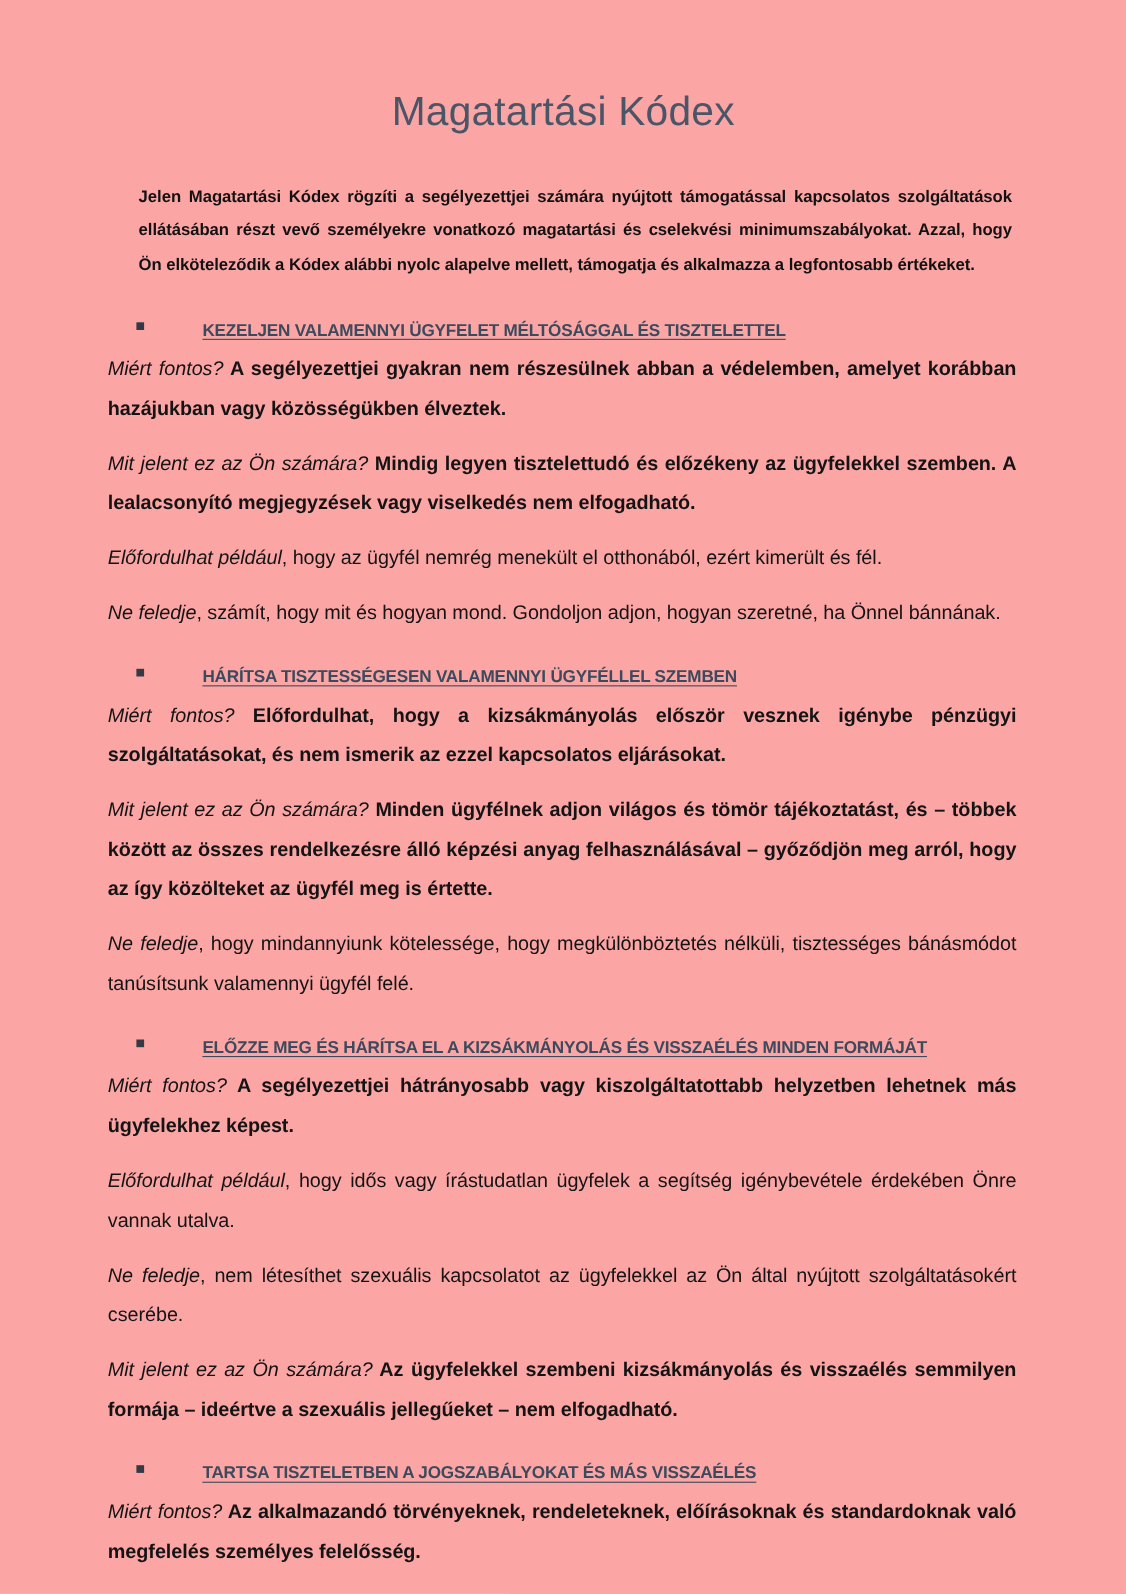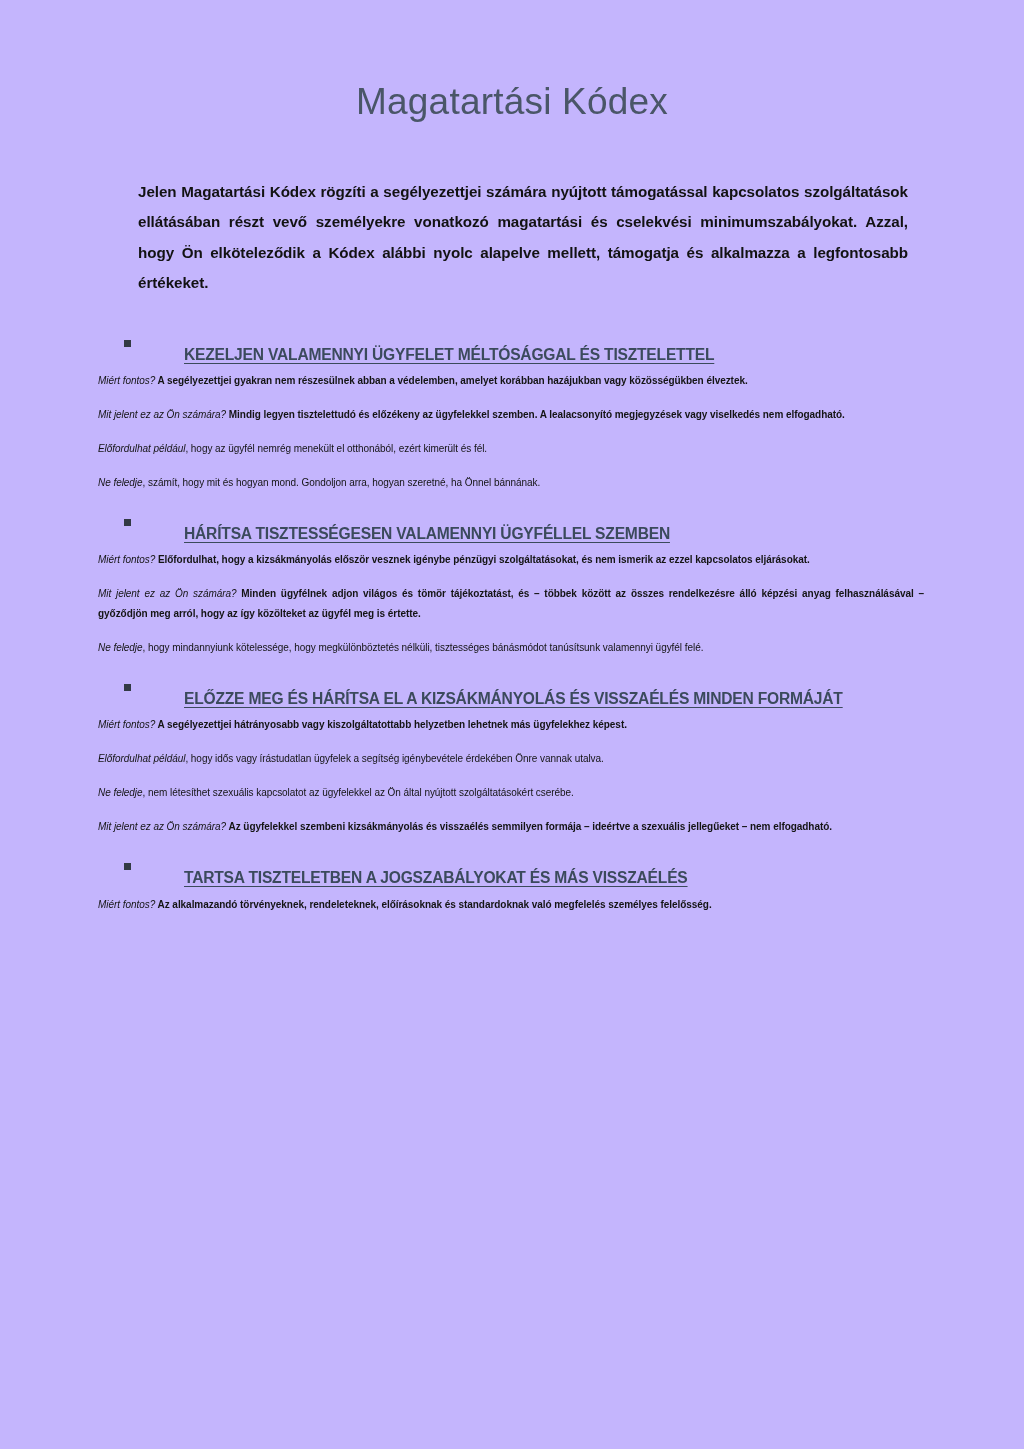--- a/index.html
+++ b/index.html
@@ -4,52 +4,52 @@
 <title>Magatartási Kódex</title>
 <style>
   html, body {
     margin: 0;
     padding: 0;
     background: #ffffff;
   }
   .page {
     width: 1024px;
     height: 1449px;
-    background: #c4b5fd;
+    background: #fca5a5;
     position: relative;
     box-sizing: border-box;
     font-family: "Liberation Sans", sans-serif;
     overflow: hidden;
   }
   .doc-title {
     text-align: center;
     color: #4a5668;
     font-size: 37px;
     font-weight: 400;
     letter-spacing: 0.2px;
     margin: 0;
     padding-top: 82px;
     line-height: 1.1;
   }
   .intro {
-    margin: 16px;
+    margin: 4px;
     padding: 38px 100px 0 122px;
     font-size: 15.2px;
     font-weight: bold;
     color: #121212;
     text-align: justify;
     line-height: 2.0;
     letter-spacing: -0.05px;
   }
   .section {
     padding: 0 100px 0 98px;
   }
   .section-head-wrap {
     display: flex;
-    align-items: flex-start;
+    align-items: center;
     padding-top: 30px;
     padding-bottom: 4px;
   }
   .bullet {
     display: inline-block;
     width: 7px;
     height: 7px;
     background: #333a44;
     flex: 0 0 auto;
     margin-left: 26px;
@@ -62,21 +62,21 @@
     font-weight: bold;
     color: #3b4a5c;
     text-decoration: underline;
     text-underline-offset: 3px;
     letter-spacing: -0.2px;
     line-height: 1.35;
   }
   .para {
     margin: 0;
     padding-top: 14px;
-    font-size: 10px;
+    font-size: 18px;
     color: #141414;
     text-align: justify;
     line-height: 2.0;
     letter-spacing: -0.05px;
   }
   .para.tight {
     padding-top: 2px;
   }
   .lead {
     font-style: italic;
@@ -100,21 +100,21 @@
 
   <div id="sections-root">
       <div class="section">
         <div class="section-head-wrap">
           <span class="bullet"></span>
           <span class="section-title">KEZELJEN VALAMENNYI ÜGYFELET MÉLTÓSÁGGAL ÉS TISZTELETTEL</span>
         </div>
         <p class="para strong-body tight"><span class="lead">Miért fontos?</span><span class="body-text"> A segélyezettjei gyakran nem részesülnek abban a védelemben, amelyet korábban hazájukban vagy közösségükben élveztek.</span></p>
         <p class="para strong-body"><span class="lead">Mit jelent ez az Ön számára?</span><span class="body-text"> Mindig legyen tisztelettudó és előzékeny az ügyfelekkel szemben. A lealacsonyító megjegyzések vagy viselkedés nem elfogadható.</span></p>
         <p class="para normal-body"><span class="lead">Előfordulhat például</span><span class="body-text">, hogy az ügyfél nemrég menekült el otthonából, ezért kimerült és fél.</span></p>
-        <p class="para normal-body"><span class="lead">Ne feledje</span><span class="body-text">, számít, hogy mit és hogyan mond. Gondoljon arra, hogyan szeretné, ha Önnel bánnának.</span></p>
+        <p class="para normal-body"><span class="lead">Ne feledje</span><span class="body-text">, számít, hogy mit és hogyan mond. Gondoljon adjon, hogyan szeretné, ha Önnel bánnának.</span></p>
       </div>
       <div class="section">
         <div class="section-head-wrap">
           <span class="bullet"></span>
           <span class="section-title">HÁRÍTSA TISZTESSÉGESEN VALAMENNYI ÜGYFÉLLEL SZEMBEN</span>
         </div>
         <p class="para strong-body tight"><span class="lead">Miért fontos?</span><span class="body-text"> Előfordulhat, hogy a kizsákmányolás először vesznek igénybe pénzügyi szolgáltatásokat, és nem ismerik az ezzel kapcsolatos eljárásokat.</span></p>
         <p class="para strong-body"><span class="lead">Mit jelent ez az Ön számára?</span><span class="body-text"> Minden ügyfélnek adjon világos és tömör tájékoztatást, és – többek között az összes rendelkezésre álló képzési anyag felhasználásával – győződjön meg arról, hogy az így közölteket az ügyfél meg is értette.</span></p>
         <p class="para normal-body"><span class="lead">Ne feledje</span><span class="body-text">, hogy mindannyiunk kötelessége, hogy megkülönböztetés nélküli, tisztességes bánásmódot tanúsítsunk valamennyi ügyfél felé.</span></p>
       </div>

